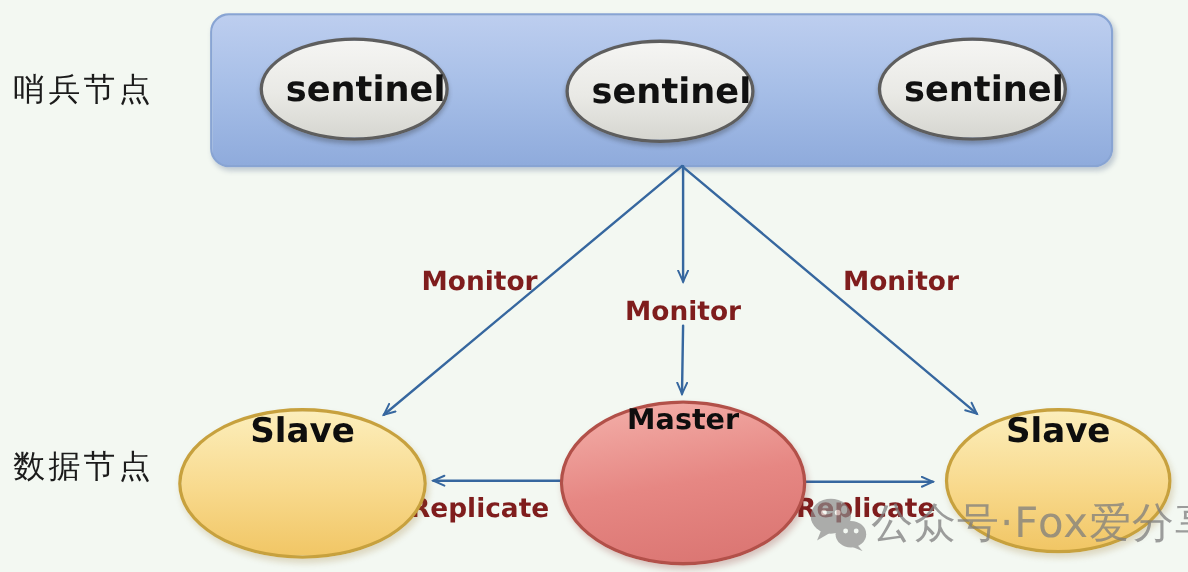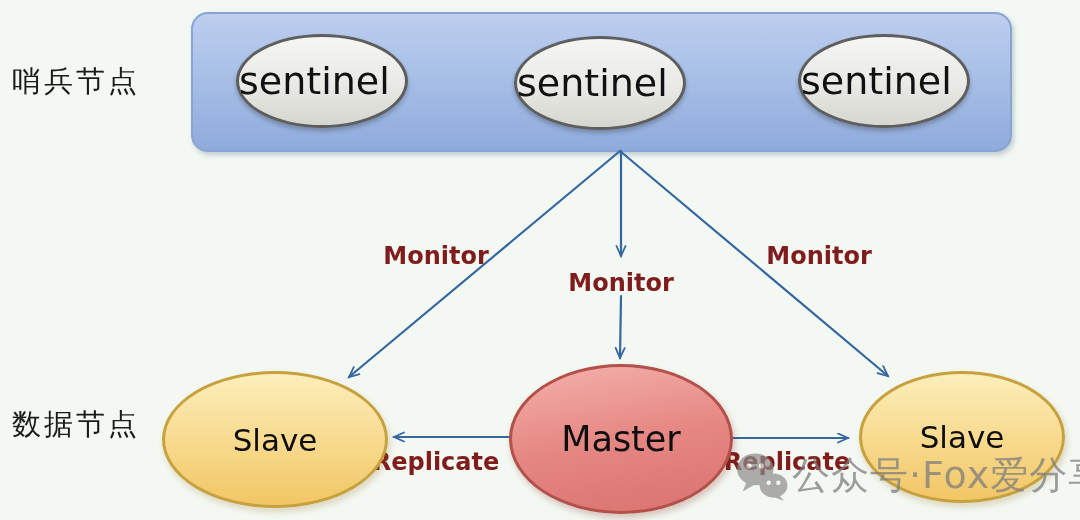--- a/index.html
+++ b/index.html
@@ -17,40 +17,40 @@
     border-radius:17px; box-sizing:border-box;
     background:linear-gradient(180deg,#bdceef 0%,#a6bee7 50%,#8fabdc 100%);
     border:2px solid #88a4d3;
     box-shadow:2px 3px 5px rgba(70,90,130,.28);
   }
   .sentinel {
     position:absolute; width:172px; height:94px; border-radius:50%;
     box-sizing:border-box;
     background:linear-gradient(180deg,#f5f5f3 0%,#e9e9e5 55%,#d6d6d0 100%);
     border:3px solid #5e5e5e;
-    display:flex; align-items:center; justify-content:flex-start;
-    font-size:38px; font-weight:normal; color:#111;
+    display:flex; align-items:center; justify-content:flex-end;
+    font-size:32px; font-weight:bold; color:#111;
     box-shadow:0 3px 4px rgba(40,40,40,.3);
   }
   .datanode {
     position:absolute; border-radius:50%; box-sizing:border-box;
-    display:flex; align-items:center; justify-content:center;
-    font-weight:normal; color:#0e0e0e;
+    display:flex; align-items:flex-start; justify-content:center;
+    font-weight:bold; color:#0e0e0e;
   }
   .slave {
     background:linear-gradient(180deg,#fceebb 0%,#f8d98c 55%,#f1c665 100%);
     border:3px solid #c7a13e;
     box-shadow:2px 4px 6px rgba(140,100,20,.22);
     font-size:31px;
   }
   .master {
     background:linear-gradient(170deg,#f4b1ab 0%,#e68783 50%,#d97370 100%);
     border:3px solid #b25049;
     box-shadow:2px 4px 6px rgba(130,35,30,.25);
-    font-size:35px;
+    font-size:26px;
   }
   .edges { position:absolute; left:0; top:0; width:1080px; height:520px; pointer-events:none; }
   .edge-label {
     position:absolute; transform:translate(-50%,-50%);
     font-size:24px; font-weight:600; color:#7f1d1d; white-space:nowrap;
   }
   .watermark {
     position:absolute; left:736px; top:450px; z-index:6;
     display:flex; align-items:center; gap:4px;
     color:rgba(125,125,125,.75); font-size:38px; letter-spacing:1px;

